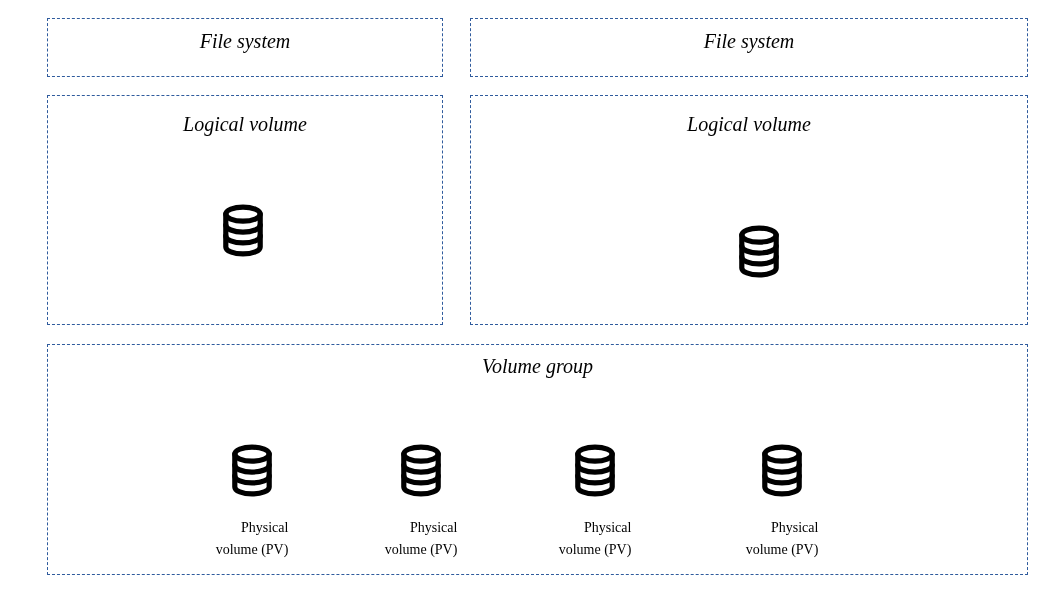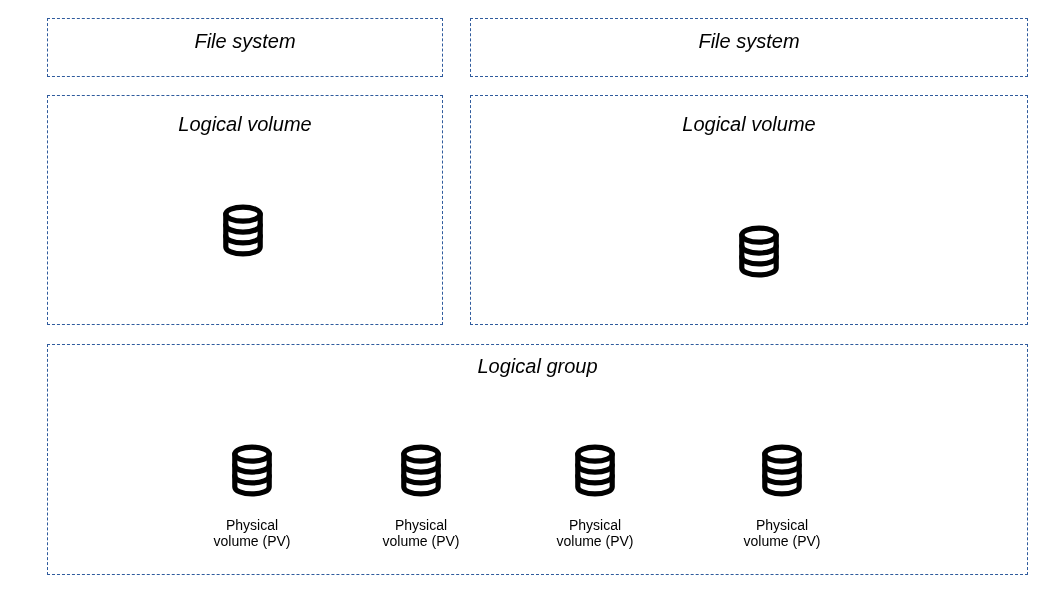--- a/index.html
+++ b/index.html
@@ -13,20 +13,21 @@
   body {
     font-family: "Liberation Sans", "DejaVu Sans", sans-serif;
     color: var(--text);
   }
   .canvas {
     position: relative;
     width: 1058px;
     height: 595px;
     background: var(--bg);
     overflow: hidden;
+    font-family: Liberation Serif, serif;
   }
   .box {
     position: absolute;
     border: 1px dashed var(--border);
     background: var(--bg);
   }
   .box-title {
     width: 100%;
     text-align: center;
     font-style: italic;
@@ -62,22 +63,22 @@
     flex-direction: column;
     align-items: center;
   }
   .pv-col-1 { left: 144px; }
   .pv-col-2 { left: 313px; }
   .pv-col-3 { left: 487px; }
   .pv-col-4 { left: 674px; }
   .pv-label {
     margin-top: 19px;
     font-size: 14px;
-    line-height: 16px;
-    text-align: center;
+    line-height: 22px;
+    text-align: right;
     white-space: pre-line;
     color: var(--text);
   }
 </style>
 </head>
 <body>
 
 <div class="canvas">
 
   <div class="box fs-left">
@@ -104,21 +105,21 @@
       <svg viewBox="0 0 24 26" fill="none" stroke="currentColor" stroke-width="2.6" stroke-linecap="round" stroke-linejoin="round">
         <ellipse cx="12" cy="4.8" rx="8.6" ry="3.5"></ellipse>
         <path d="M3.4 4.8 v16.4 c0 1.93 3.85 3.5 8.6 3.5 s8.6 -1.57 8.6 -3.5 V4.8"></path>
         <path d="M3.4 10.27 c0 1.93 3.85 3.5 8.6 3.5 s8.6 -1.57 8.6 -3.5"></path>
         <path d="M3.4 15.73 c0 1.93 3.85 3.5 8.6 3.5 s8.6 -1.57 8.6 -3.5"></path>
       </svg>
     </span>
   </div>
 
   <div class="box vg">
-    <div class="box-title">Logical group</div>
+    <div class="box-title">Volume group</div>
 
     <div class="pv-col pv-col-1">
       <span class="db-icon">
         <svg viewBox="0 0 24 26" fill="none" stroke="currentColor" stroke-width="2.6" stroke-linecap="round" stroke-linejoin="round">
           <ellipse cx="12" cy="4.8" rx="8.6" ry="3.5"></ellipse>
           <path d="M3.4 4.8 v16.4 c0 1.93 3.85 3.5 8.6 3.5 s8.6 -1.57 8.6 -3.5 V4.8"></path>
           <path d="M3.4 10.27 c0 1.93 3.85 3.5 8.6 3.5 s8.6 -1.57 8.6 -3.5"></path>
           <path d="M3.4 15.73 c0 1.93 3.85 3.5 8.6 3.5 s8.6 -1.57 8.6 -3.5"></path>
         </svg>
       </span>

